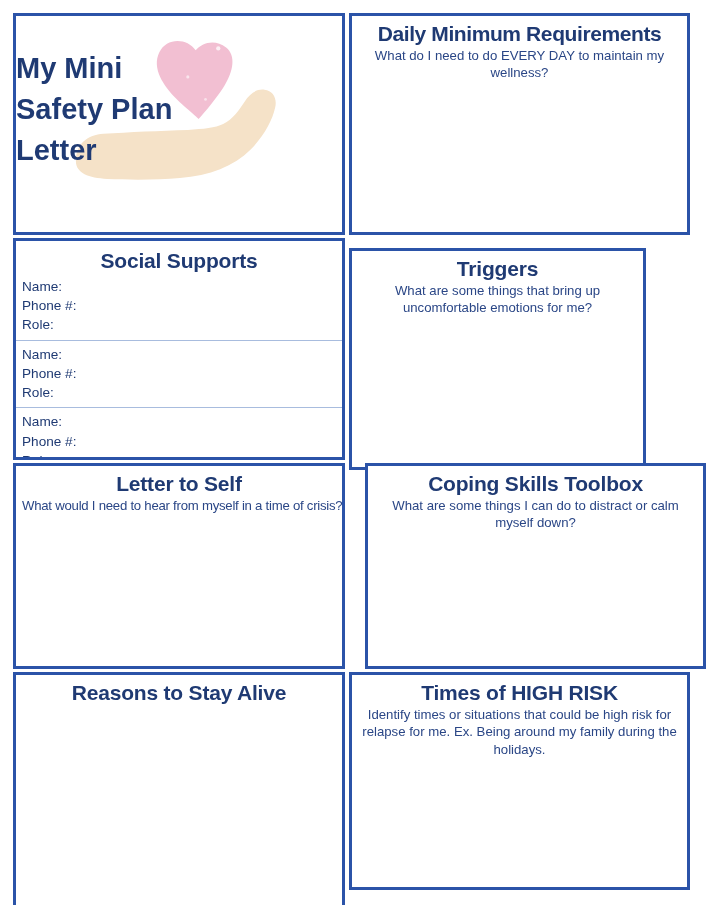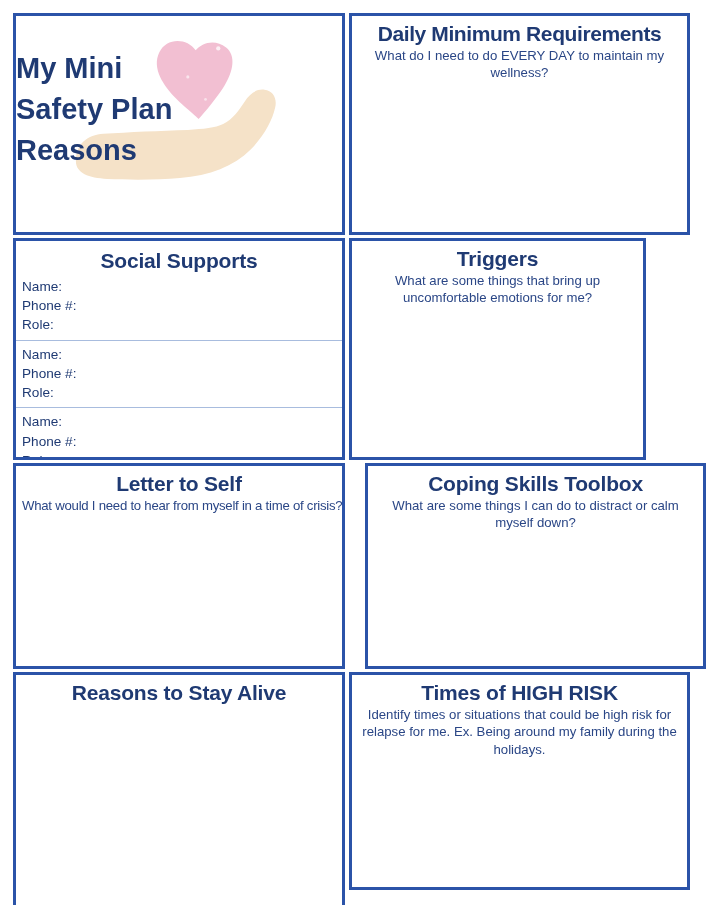--- a/index.html
+++ b/index.html
@@ -80,21 +80,21 @@
     line-height: 1.42;
     color: #1F3A73;
     z-index: 2;
   }
 
   
   #panel-daily { left: 349px; top: 13px; width: 341px; height: 222px; }
 
   
   #panel-social  { left: 13px;  top: 238px; width: 332px; height: 222px; }
-  #panel-trigger { left: 349px; top: 238px; width: 297px; height: 222px; }
+  #panel-trigger { left: 349px; top: 248px; width: 297px; height: 222px; }
 
   .social-title { margin-top: 2px; }
   .contact-list { margin-top: 4px; }
   .contact-block {
     padding: 4px 0 5px 6px;
     border-top: 1.6px solid #A8BCDE;
   }
   .contact-block:first-child {
     border-top: none;
     padding-top: 0;
@@ -149,21 +149,21 @@
                    c -3 14 -12 30 -25 43
                    c -17 17 -42 27 -72 29
                    c -22 2 -50 2 -74 1
                    c -19 -1 -32 -6 -32 -18 z" fill="#F5E2C8"></path>
         </g>
       </svg>
 
       <div class="cover-title">
         <div>My Mini</div>
         <div>Safety Plan</div>
-        <div>Reasons</div>
+        <div>Letter</div>
       </div>
     </div>
   </div>
 
   <div class="panel" id="panel-daily">
     <div class="panel-head">
       <div class="panel-title tight-title">Daily Minimum Requirements</div>
       <div class="panel-sub">What do I need to do EVERY DAY to maintain my wellness?</div>
     </div>
     <div class="panel-body"></div>

